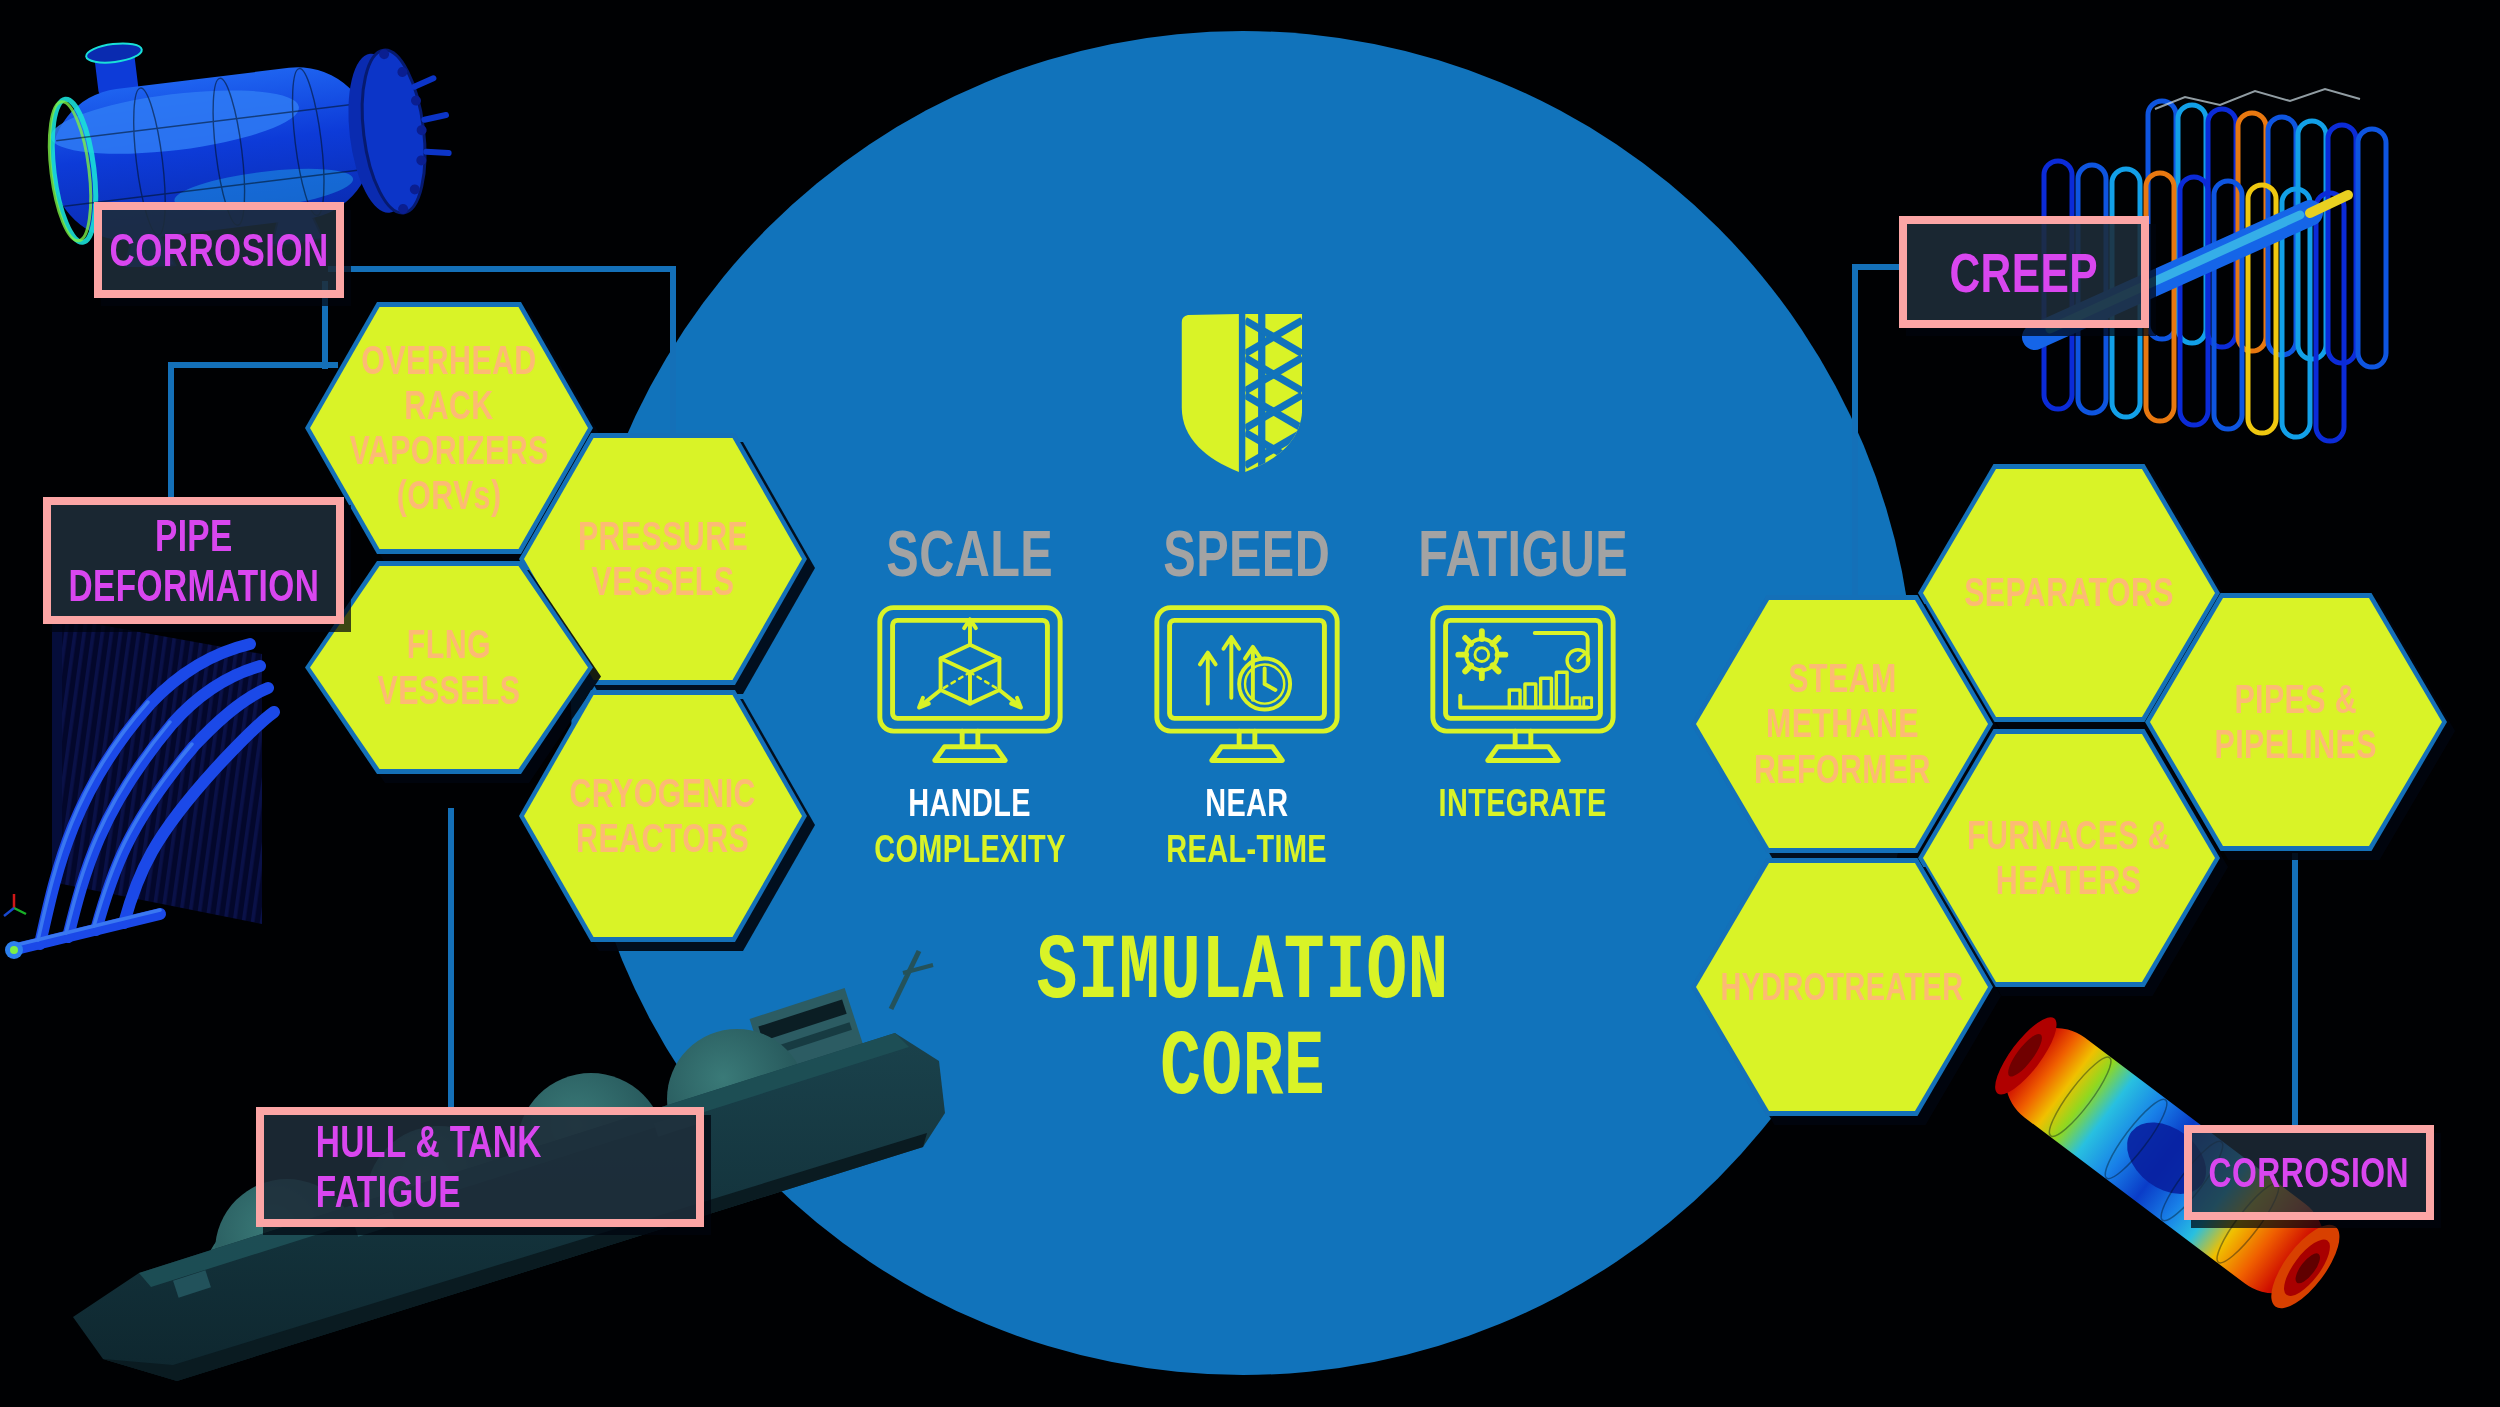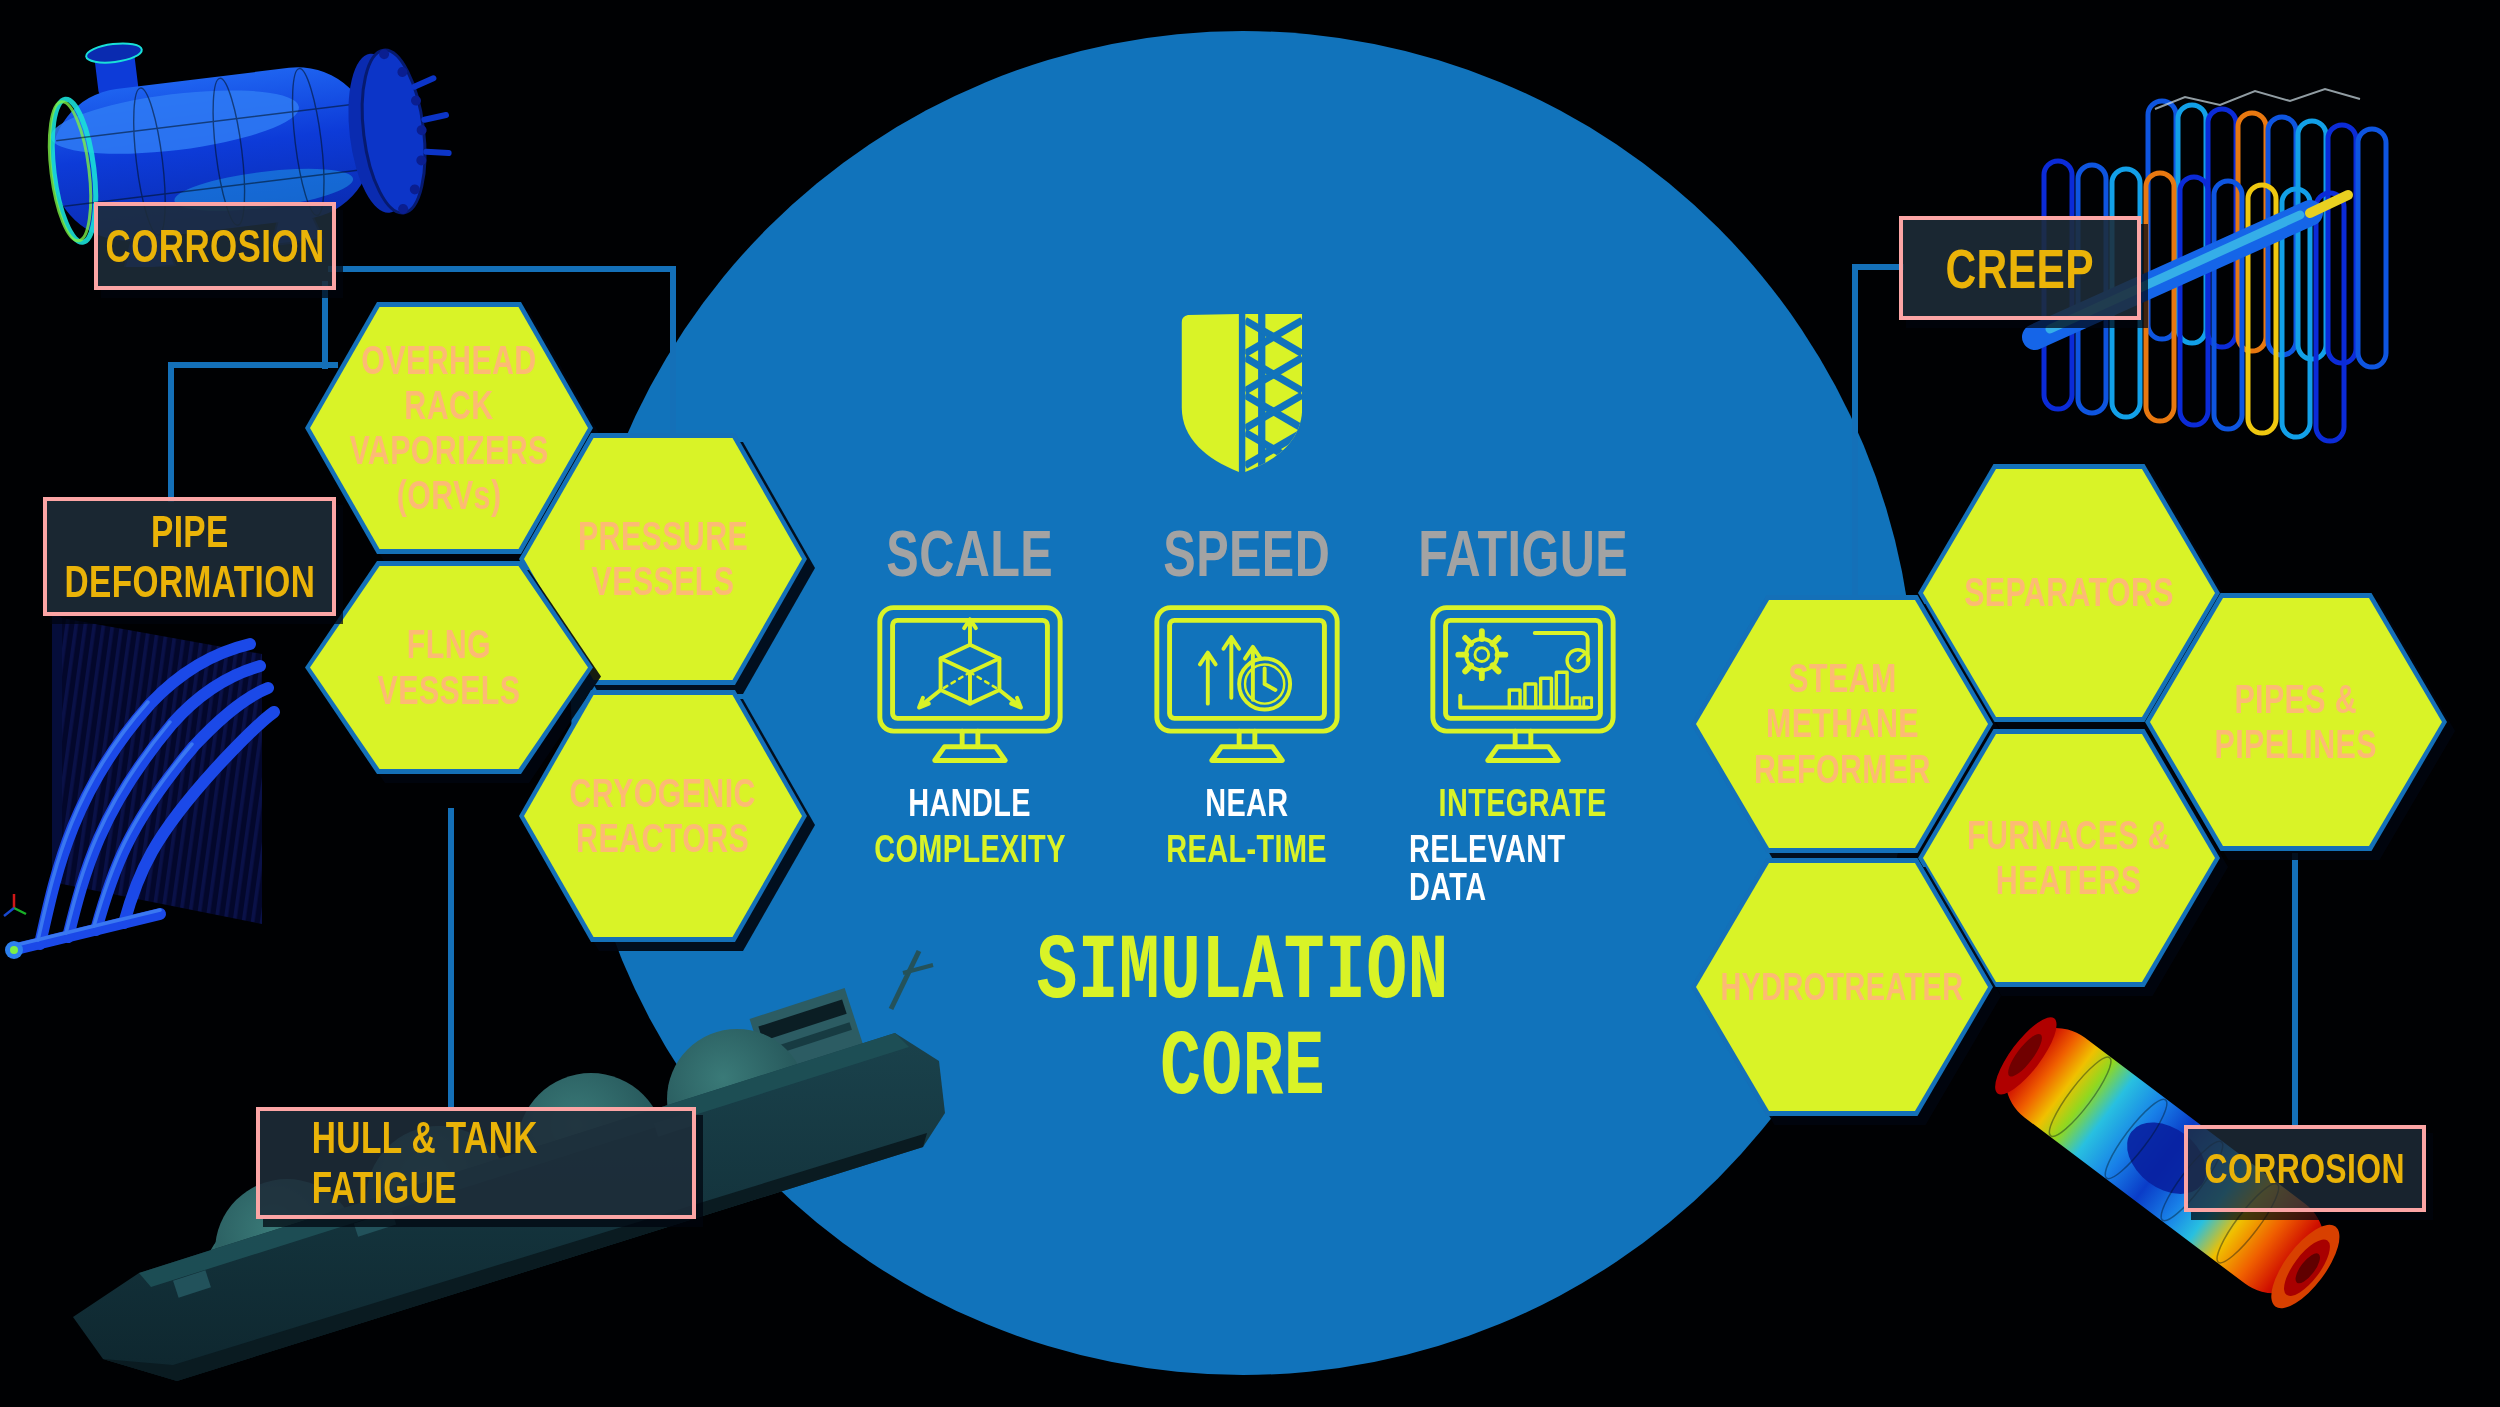--- a/index.html
+++ b/index.html
@@ -11,22 +11,22 @@
   .ctext{display:inline-block;transform:scaleX(.76);transform-origin:center;letter-spacing:.5px;}
   .multiline{white-space:pre-line;text-align:center;line-height:1.13;}
   
   .hex{position:absolute;filter:drop-shadow(8px 9px 0 rgba(0,4,14,.9));}
   .hexagon-shape{clip-path:polygon(0 50%,25% 0,75% 0,100% 50%,75% 100%,25% 100%);}
   .hex-border{position:absolute;inset:0;background:#1470B8;}
   .hex-fill{position:absolute;inset:5px;background:#D9F327;}
   .hex-label{position:absolute;inset:0;display:flex;align-items:center;justify-content:center;
              color:#fdba74;font-size:40px;}
   
-  .callout{position:absolute;background:rgba(30,44,57,.88);border:4px solid #fca5a5;
-           display:flex;align-items:center;justify-content:center;color:#eab308;
+  .callout{position:absolute;background:rgba(30,44,57,.88);border:8px solid #fca5a5;
+           display:flex;align-items:center;justify-content:center;color:#d946ef;
            box-shadow:7px 8px 0 rgba(0,4,14,.72);}
   
   .pillar{position:absolute;top:522px;width:300px;display:flex;flex-direction:column;align-items:center;}
   .pillar-heading{color:#a3a3a3;font-size:64px;line-height:1;}
   .pillar svg{margin-top:14px;}
   .sub1{margin-top:12px;font-size:38px;line-height:1;}
   .sub2{margin-top:8px;font-size:38px;line-height:1;}
   .txt-white{color:#FFFFFF;}
   .txt-yellow{color:#D9F327;}
   .core-title{position:absolute;left:893px;top:925px;width:700px;text-align:center;color:#D9F327;
@@ -395,21 +395,20 @@
         <rect x="102" y="84" width="11" height="24" stroke-width="3.5"></rect>
         <rect x="118" y="78" width="11" height="30" stroke-width="3.5"></rect>
         <rect x="134" y="72" width="11" height="36" stroke-width="3.5"></rect>
         <rect x="150" y="98" width="8" height="10" stroke-width="3"></rect>
         <rect x="162" y="98" width="8" height="10" stroke-width="3"></rect>
         <circle cx="156" cy="60" r="11" stroke-width="3.5"></circle>
         <path d="M156 60 l6 -6" stroke-width="3"></path>
       </g>
     </svg>
     <div class="sub1 txt-yellow"><span class="ctext">INTEGRATE</span></div>
-    <div class="sub2 txt-white"><span class="ctext">RELEVANT DATA</span></div>
   </div>
 
   <div class="core-title">
     <span class="ctext multiline" style="transform:scaleX(.74);line-height:1.04">SIMULATION
 CORE</span>
   </div>
 
 </div>
 
 </body></html>

